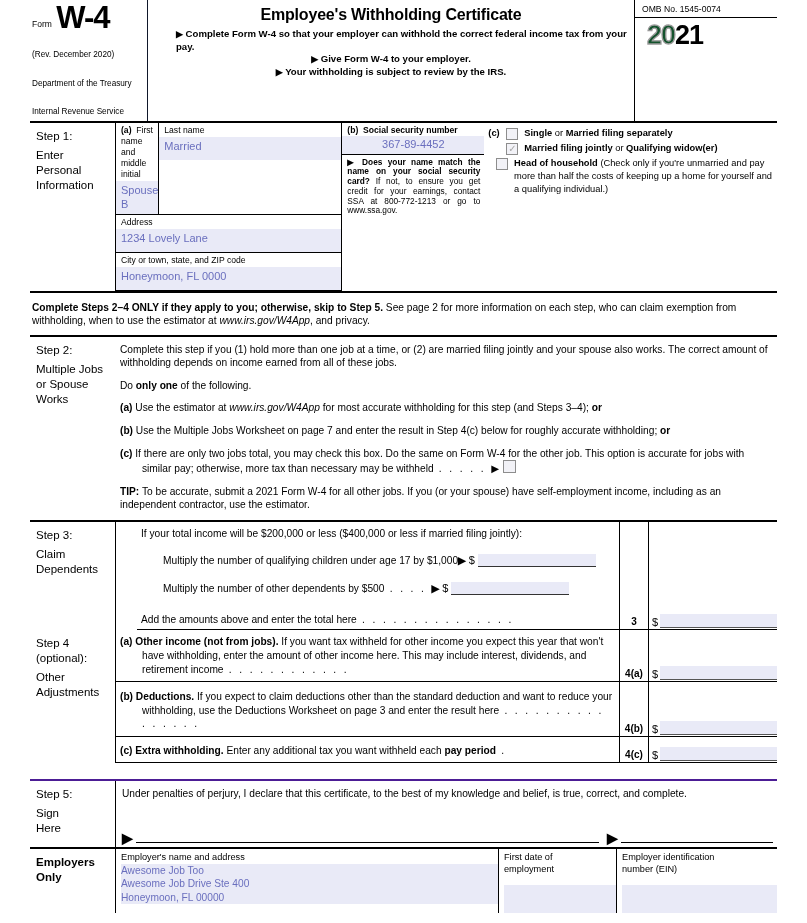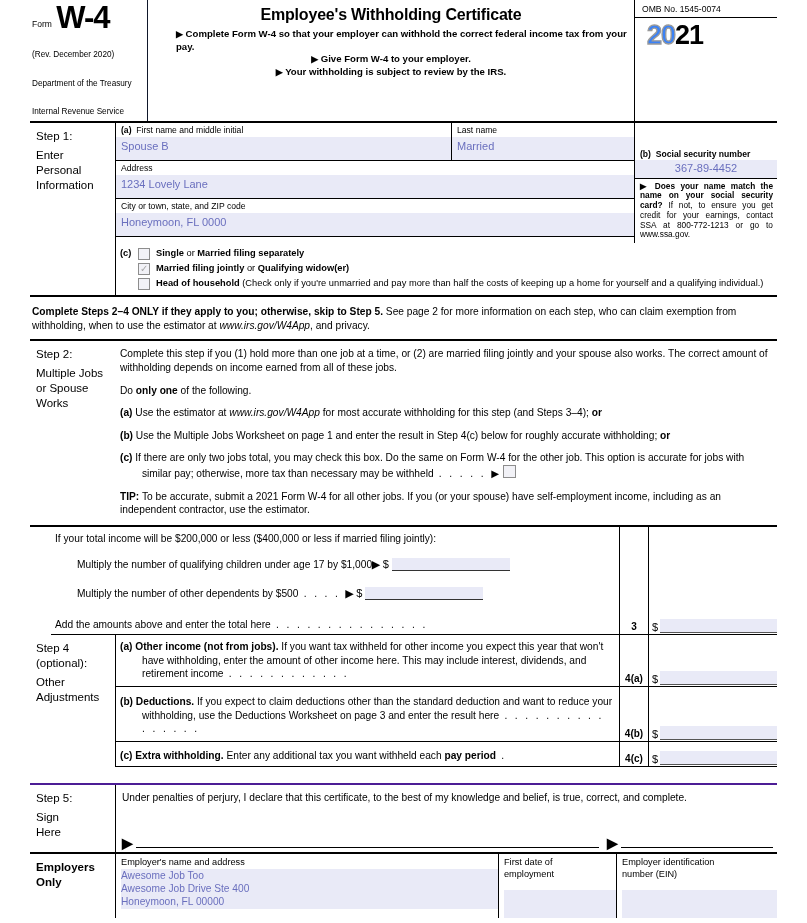--- a/index.html
+++ b/index.html
@@ -24,32 +24,32 @@
   .form-word{font-size:8.5px;display:inline-block;vertical-align:bottom;padding-bottom:3px;}
   .w4{font-size:31px;font-weight:bold;letter-spacing:-1px;line-height:28px;display:inline-block;vertical-align:bottom;}
   .hdr-left .sub{font-size:8.2px;line-height:10.5px;margin-top:18px;}
   .hdr-mid{flex:1;padding:3px 6px 2px 6px;box-sizing:border-box;text-align:center;border-right:1px solid #000;}
   .title{font-size:16px;font-weight:bold;letter-spacing:-.2px;margin:3px 0 4px;}
   .hdr-mid .line{font-size:9.6px;font-weight:bold;line-height:12.5px;}
   .hdr-mid .l1{text-align:left;padding-left:22px;}
   .hdr-right{width:142px;box-sizing:border-box;}
   .omb{font-size:8.6px;padding:4px 0 3px 7px;border-bottom:1px solid #000;}
   .yr{font-size:27px;font-weight:bold;letter-spacing:-1px;padding:2px 0 0 12px;line-height:30px;}
-  .yr .out{color:#3b82f6;-webkit-text-stroke:1.3px #9a9a9a;}
+  .yr .out{color:#14532d;-webkit-text-stroke:1.3px #9a9a9a;}
   .tri{font-size:9px;}
 
   
   .s1{display:flex;border-bottom:2px solid #000;}
   .steplbl{width:86px;box-sizing:border-box;padding:6px 2px 4px 6px;font-size:11.5px;font-weight:normal;line-height:15px;border-right:1px solid #000;}
   .steplbl .gap{height:4px;}
   .s1-row{display:flex;border-bottom:1px solid #000;}
   .cell{box-sizing:border-box;padding:0;}
   .cap{font-size:8.6px;padding:2px 0 1px 5px;line-height:11px;}
   .val{font-size:11px;padding:2px 0 3px 5px;line-height:14px;min-height:18px;}
-  .s1-right{width:142px;box-sizing:border-box;border-left:1px solid #000;margin-top:24px;}
+  .s1-right{width:142px;box-sizing:border-box;border-left:1px solid #000;}
   .ssn-cap{font-size:8.6px;font-weight:bold;padding:2px 0 1px 5px;}
   .ssn-val{font-size:11px;text-align:center;padding:2px 0 4px;}
   .note{font-size:8.3px;line-height:9.8px;padding:3px 4px 3px 5px;border-top:1px solid #000;text-align:justify;}
   .cbox-wrap{padding:3px 0 4px 0;}
   .cb-row{display:flex;align-items:flex-start;font-size:9.3px;line-height:13px;padding:1px 0 1px 0;}
   .cb-tag{width:22px;padding-left:4px;font-weight:bold;font-size:9.3px;box-sizing:border-box;}
   .cb{width:10px;height:10px;border:1px solid #8d8d8d;background:#f2f2f7;display:inline-block;margin:1px 6px 0 0;flex:none;position:relative;}
   .cb.on::after{content:"\2713";position:absolute;left:1px;top:-2px;font-size:10px;color:#a9a9a9;}
 
   
@@ -139,21 +139,21 @@
 
   <div class="s1">
     <div class="steplbl">
       <div>Step 1:</div>
       <div class="gap"></div>
       <div>Enter</div>
       <div>Personal</div>
       <div>Information</div>
     </div>
 
-    <div style="flex:1;display:flex;flex-direction:column;">
+    <div style="flex:1;display:flex;flex-direction:row;">
       <div style="display:flex;">
 
         <div style="flex:1;border-right:1px solid #000;box-sizing:border-box;">
           <div class="s1-row">
             <div class="cell" style="flex:1;border-right:1px solid #000;">
               <div class="cap">
                 <span class="b">(a)</span>
                 &nbsp;<span>First name and middle initial</span>
               </div>
               <div class="val filled">Spouse B</div>
@@ -223,28 +223,34 @@
       <div>Step 2:</div>
       <div class="gap"></div>
       <div>Multiple Jobs</div>
       <div>or Spouse</div>
       <div>Works</div>
     </div>
     <div class="s2body">
       <p>Complete this step if you (1) hold more than one job at a time, or (2) are married filing jointly and your spouse also works. The correct amount of withholding depends on income earned from all of these jobs.</p>
       <p><span>Do </span><b>only one</b><span> of the following.</span></p>
       <p class="hang"><b>(a)</b><span> Use the estimator at </span><span class="i">www.irs.gov/W4App</span><span> for most accurate withholding for this step (and Steps 3–4); </span><b>or</b></p>
-      <p class="hang"><b>(b)</b><span> Use the Multiple Jobs Worksheet on page 1 and enter the result in Step 4(c) below for roughly accurate withholding; </span><b>or</b></p>
+      <p class="hang"><b>(b)</b><span> Use the Multiple Jobs Worksheet on page 7 and enter the result in Step 4(c) below for roughly accurate withholding; </span><b>or</b></p>
       <p class="hang"><b>(c)</b><span> If there are only two jobs total, you may check this box. Do the same on Form W-4 for the other job. This option is accurate for jobs with similar pay; otherwise, more tax than necessary may be withheld</span><span class="dots"> .  .  .  .  .  </span><span>▶</span><span class="cb2"></span></p>
       <p><b>TIP:</b><span> To be accurate, submit a 2021 Form W-4 for all other jobs. If you (or your spouse) have self-employment income, including as an independent contractor, use the estimator.</span></p>
     </div>
   </div>
 
 
   <div class="t3">
+    <div class="steplbl" style="border-right:1px solid #000;padding-top:6px;">
+      <div>Step 3:</div>
+      <div class="gap"></div>
+      <div>Claim</div>
+      <div>Dependents</div>
+    </div>
 
     <div style="flex:1;box-sizing:border-box;margin-left:21px;">
       <div class="lrow">
         <div class="ltext">If your total income will be $200,000 or less ($400,000 or less if married filing jointly):</div>
         <div class="numcell"></div>
         <div class="amtcell"></div>
       </div>
 
       <div class="lrow">
         <div class="ltext" style="padding-left:26px;padding-top:8px;">

